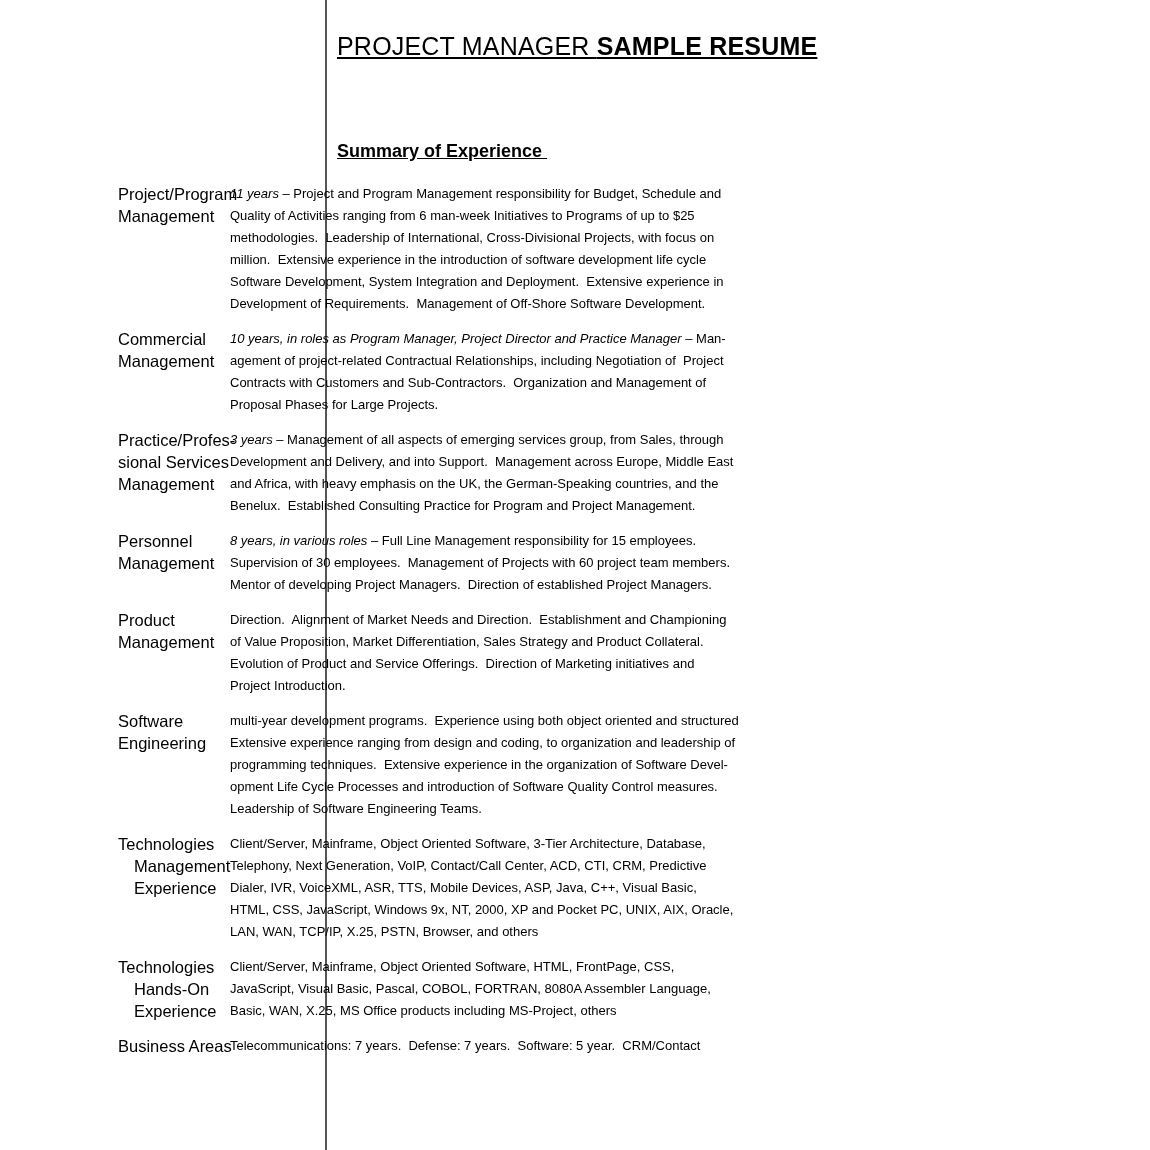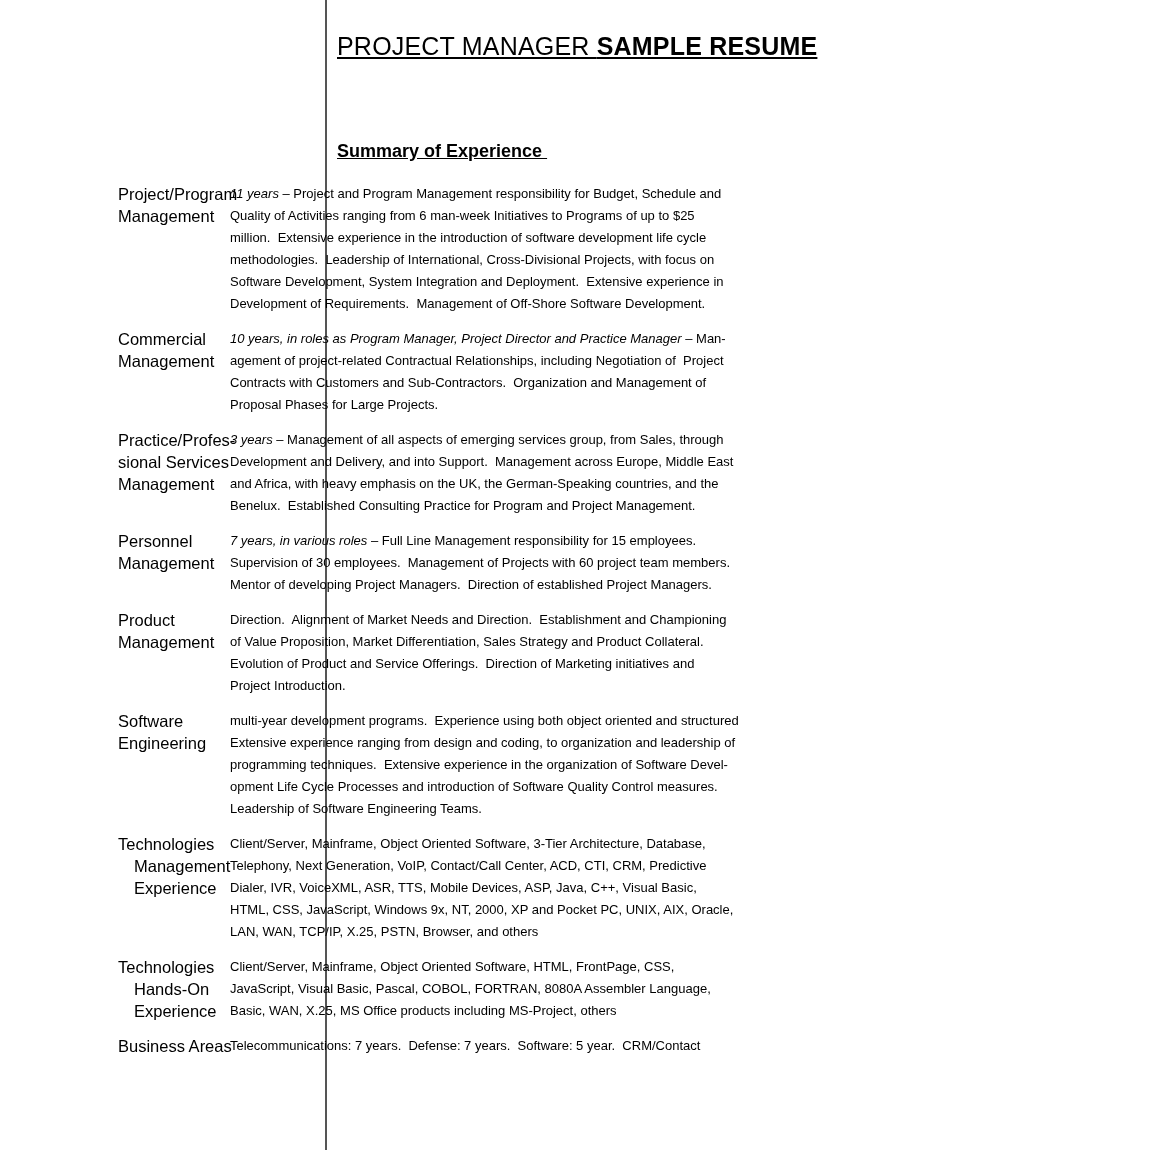--- a/index.html
+++ b/index.html
@@ -116,22 +116,22 @@
 
     <div class="rows" id="rows-container">
         <div class="row">
           <div class="label-col">
             <span class="lbl-line">Project/Program</span>
             <span class="lbl-line">Management</span>
           </div>
           <div class="body-col">
             <div class="bline"><span class="it">11 years</span><span> – Project and Program Management responsibility for Budget, Schedule and</span></div>
             <div class="bline">Quality of Activities ranging from 6 man-week Initiatives to Programs of up to $25</div>
+            <div class="bline">methodologies.  Leadership of International, Cross-Divisional Projects, with focus on</div>
             <div class="bline">million.  Extensive experience in the introduction of software development life cycle</div>
-            <div class="bline">methodologies.  Leadership of International, Cross-Divisional Projects, with focus on</div>
             <div class="bline">Software Development, System Integration and Deployment.  Extensive experience in</div>
             <div class="bline">Development of Requirements.  Management of Off-Shore Software Development.</div>
           </div>
         </div>
         <div class="row">
           <div class="label-col">
             <span class="lbl-line">Commercial</span>
             <span class="lbl-line">Management</span>
           </div>
           <div class="body-col">
@@ -153,21 +153,21 @@
             <div class="bline">and Africa, with heavy emphasis on the UK, the German-Speaking countries, and the</div>
             <div class="bline">Benelux.  Established Consulting Practice for Program and Project Management.</div>
           </div>
         </div>
         <div class="row">
           <div class="label-col">
             <span class="lbl-line">Personnel</span>
             <span class="lbl-line">Management</span>
           </div>
           <div class="body-col">
-            <div class="bline"><span class="it">7 years, in various roles</span><span> – Full Line Management responsibility for 15 employees.</span></div>
+            <div class="bline"><span class="it">8 years, in various roles</span><span> – Full Line Management responsibility for 15 employees.</span></div>
             <div class="bline">Supervision of 30 employees.  Management of Projects with 60 project team members.</div>
             <div class="bline">Mentor of developing Project Managers.  Direction of established Project Managers.</div>
           </div>
         </div>
         <div class="row">
           <div class="label-col">
             <span class="lbl-line">Product</span>
             <span class="lbl-line">Management</span>
           </div>
           <div class="body-col">

